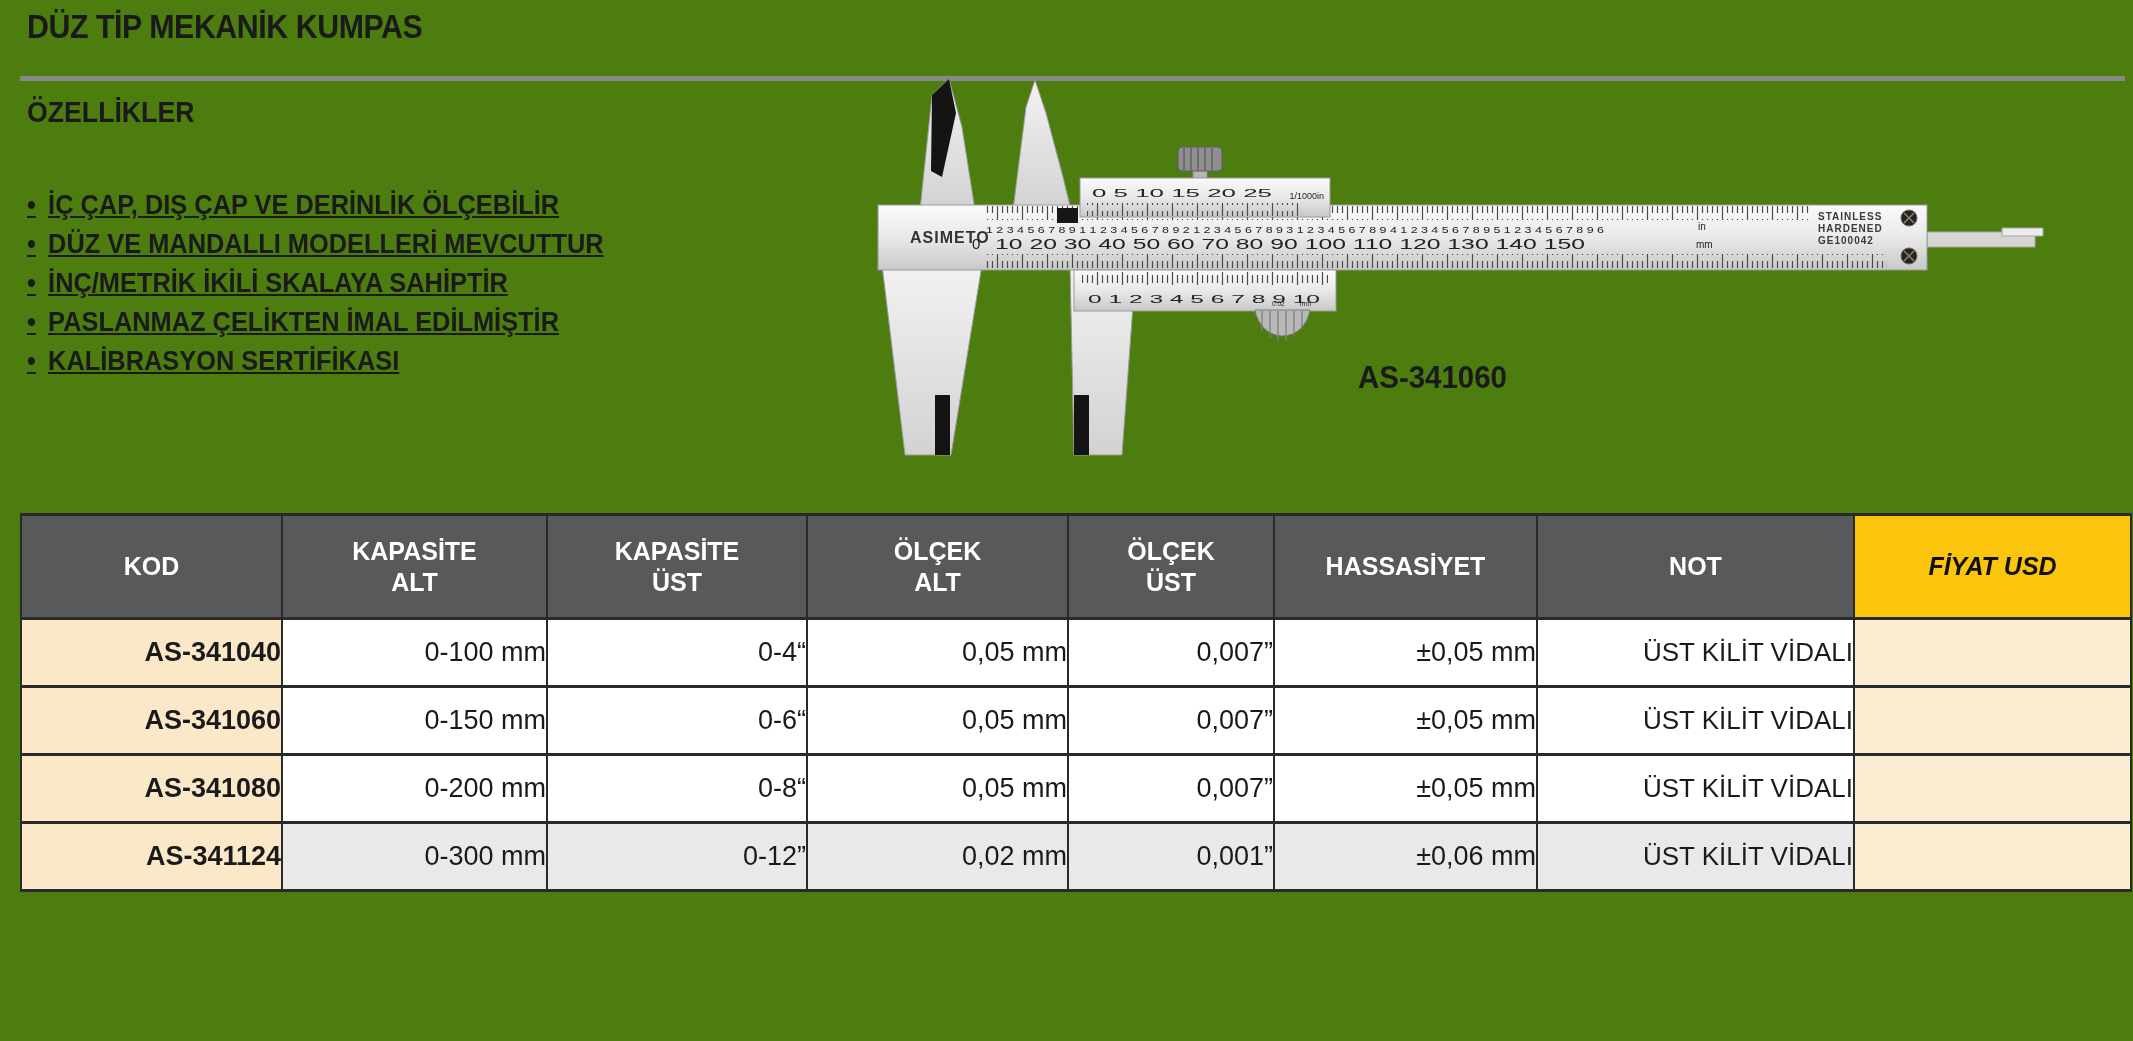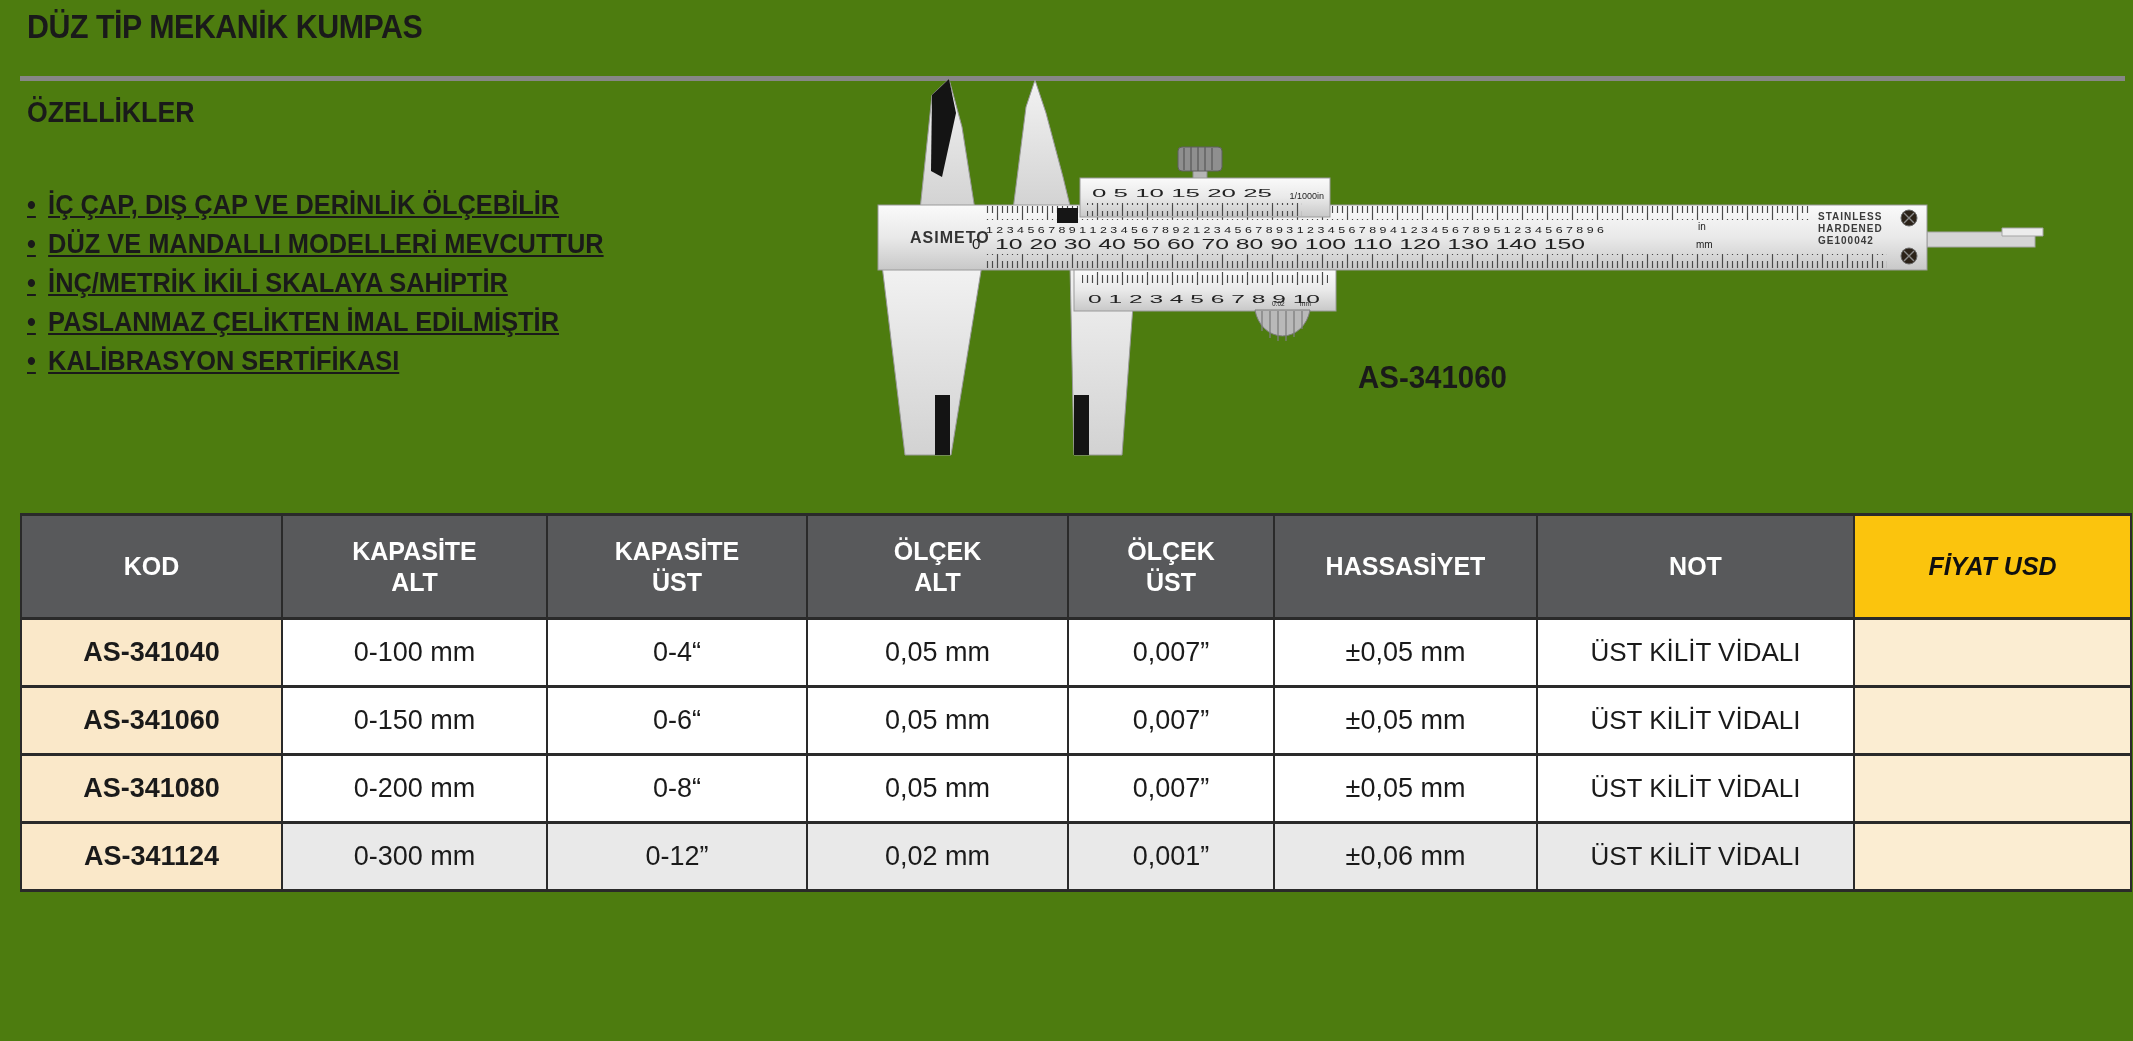--- a/index.html
+++ b/index.html
@@ -24,21 +24,21 @@
 
   
   table.spec{position:absolute;left:20px;top:513px;border-collapse:collapse;table-layout:fixed;
              width:2110px;}
   table.spec th,table.spec td{border-left:2px solid #2a2a2a;border-right:2px solid #2a2a2a;
              border-top:3px solid #2a2a2a;border-bottom:3px solid #2a2a2a;
              text-align:center;vertical-align:middle;padding:0;overflow:hidden;}
   table.spec th{height:101px;background:#58595b;color:#ffffff;font-size:25px;font-weight:800;
              line-height:31px;white-space:pre-line;}
   table.spec th.price{background:#fbc40d;color:#101010;font-style:italic;}
-  table.spec td{height:65px;font-size:27px;font-weight:500;}
+  table.spec td{height:65px;font-size:27px;font-weight:500;text-align:right;}
   table.spec td.code{background:#fae8c9;font-weight:800;}
   table.spec td.price{background:#fbedd2;}
   table.spec tr.alt td.mid{background:#e9e9e9;}
   table.spec tr.norm td.mid{background:#ffffff;}
   table.spec td.note{font-size:26px;}
 
   col.c-kod{width:261px}col.c-kalt{width:265px}col.c-kust{width:260px}col.c-oalt{width:261px}
   col.c-oust{width:206px}col.c-has{width:263px}col.c-not{width:317px}col.c-fiy{width:277px}
 
   svg text{font-family:"Liberation Sans","DejaVu Sans",sans-serif;}

